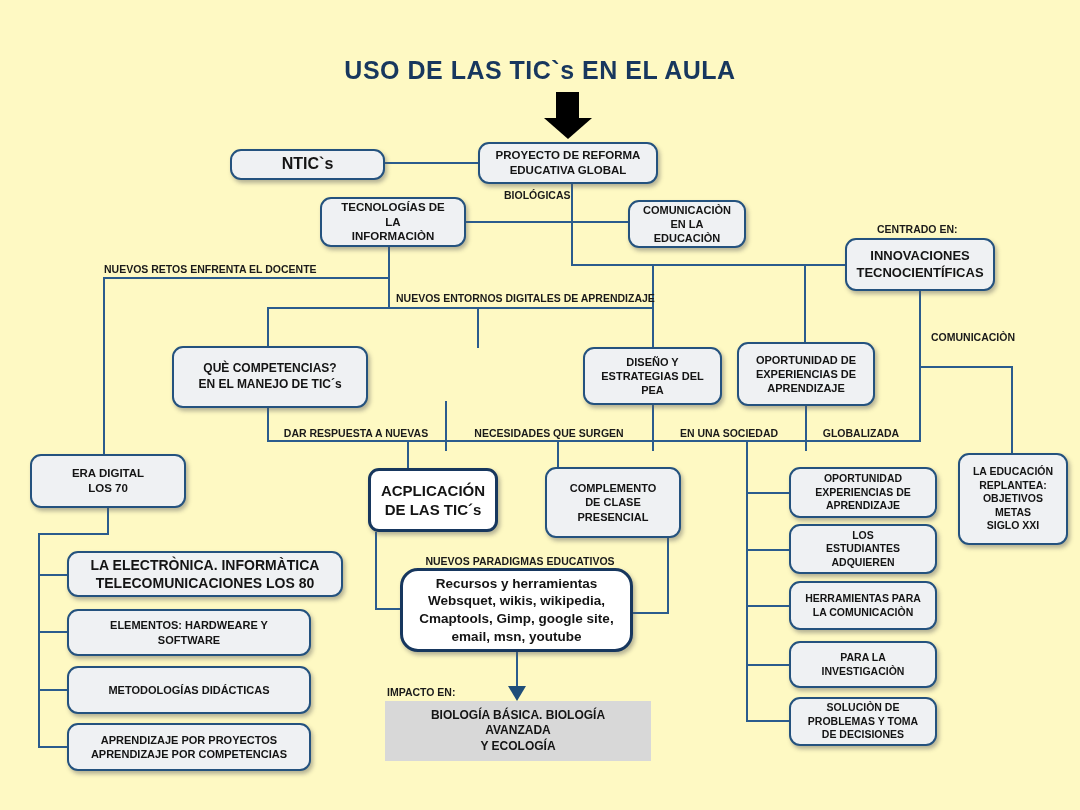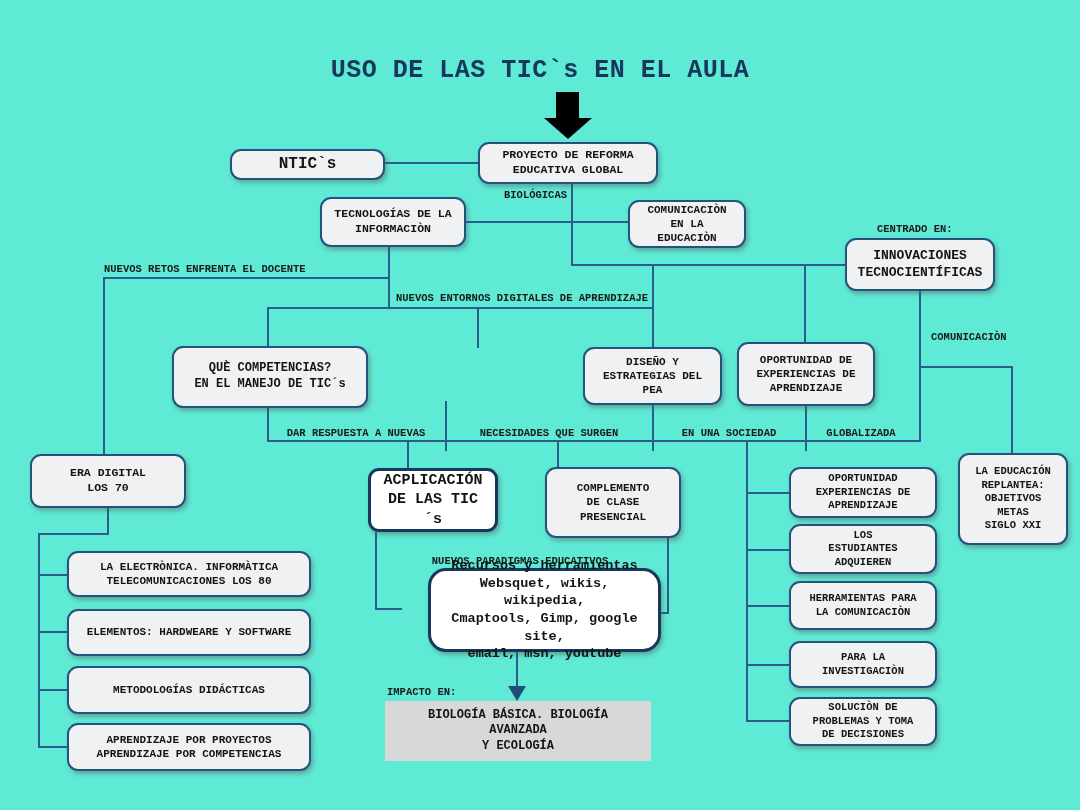--- a/index.html
+++ b/index.html
@@ -1,28 +1,28 @@
 <!DOCTYPE html>
 <html><head>
 <meta charset="utf-8">
 <style>
   html,body{margin:0;padding:0;background:#ffffff;}
   #canvas{
-    position:relative;width:1080px;height:810px;background:#5eead4;overflow:hidden;
-    font-family:Liberation Mono, monospace;
+    position:relative;width:1080px;height:810px;background:#fef9c3;overflow:hidden;
+    font-family:Liberation Sans, sans-serif;
   }
   .node{
     position:absolute;display:flex;align-items:center;justify-content:center;
     text-align:center;background:#EFF1F3;border:2px solid #24527E;border-radius:11px;
     box-shadow:2px 3px 4px rgba(90,90,90,.45);
     font-weight:bold;color:#141414;white-space:pre-line;line-height:1.3;
     box-sizing:border-box;padding:2px 12px;
   }
   .node.white{background:#ffffff;border-width:3px;border-color:#17375E;}
-  .node.big-round{border-radius:18px;margin-left:28px;}
+  .node.big-round{border-radius:18px;}
   .node.plain{background:#D8D8D8;border:none;border-radius:0;box-shadow:none;}
   .edge-label{
     position:absolute;font-weight:bold;color:#1a1a1a;font-size:10.5px;white-space:nowrap;
   }
   .edge-label.centered{transform:translateX(-50%);}
   .line{position:absolute;background:#2B5C8D;}
   .line.h{height:2px;}
   .line.v{width:2px;}
   #title{
     position:absolute;left:0;top:56px;width:1080px;text-align:center;
@@ -116,21 +116,21 @@
   <div class="node" style="left:172px;top:346px;width:196px;height:62px;font-size:12px">QUÈ COMPETENCIAS?
 EN EL MANEJO DE TIC´s</div>
   <div class="node" style="left:583px;top:347px;width:139px;height:58px;font-size:11px">DISEÑO Y
 ESTRATEGIAS DEL
 PEA</div>
   <div class="node" style="left:737px;top:342px;width:138px;height:64px;font-size:11px">OPORTUNIDAD DE
 EXPERIENCIAS DE
 APRENDIZAJE</div>
   <div class="node" style="left:30px;top:454px;width:156px;height:54px;font-size:11.5px">ERA DIGITAL
 LOS 70</div>
-  <div class="node" style="left:67px;top:551px;width:244px;height:46px;font-size:11px">LA ELECTRÒNICA. INFORMÀTICA
+  <div class="node" style="left:67px;top:551px;width:276px;height:46px;font-size:14px">LA ELECTRÒNICA. INFORMÀTICA
 TELECOMUNICACIONES LOS 80</div>
   <div class="node" style="left:67px;top:609px;width:244px;height:47px;font-size:11px">ELEMENTOS: HARDWEARE Y SOFTWARE</div>
   <div class="node" style="left:67px;top:666px;width:244px;height:48px;font-size:11px">METODOLOGÍAS DIDÁCTICAS</div>
   <div class="node" style="left:67px;top:723px;width:244px;height:48px;font-size:11px">APRENDIZAJE POR PROYECTOS
 APRENDIZAJE POR COMPETENCIAS</div>
   <div class="node white" style="left:368px;top:468px;width:130px;height:64px;font-size:15px">ACPLICACIÓN
 DE LAS TIC´s</div>
   <div class="node" style="left:545px;top:467px;width:136px;height:71px;font-size:11px">COMPLEMENTO
 DE CLASE
 PRESENCIAL</div>

